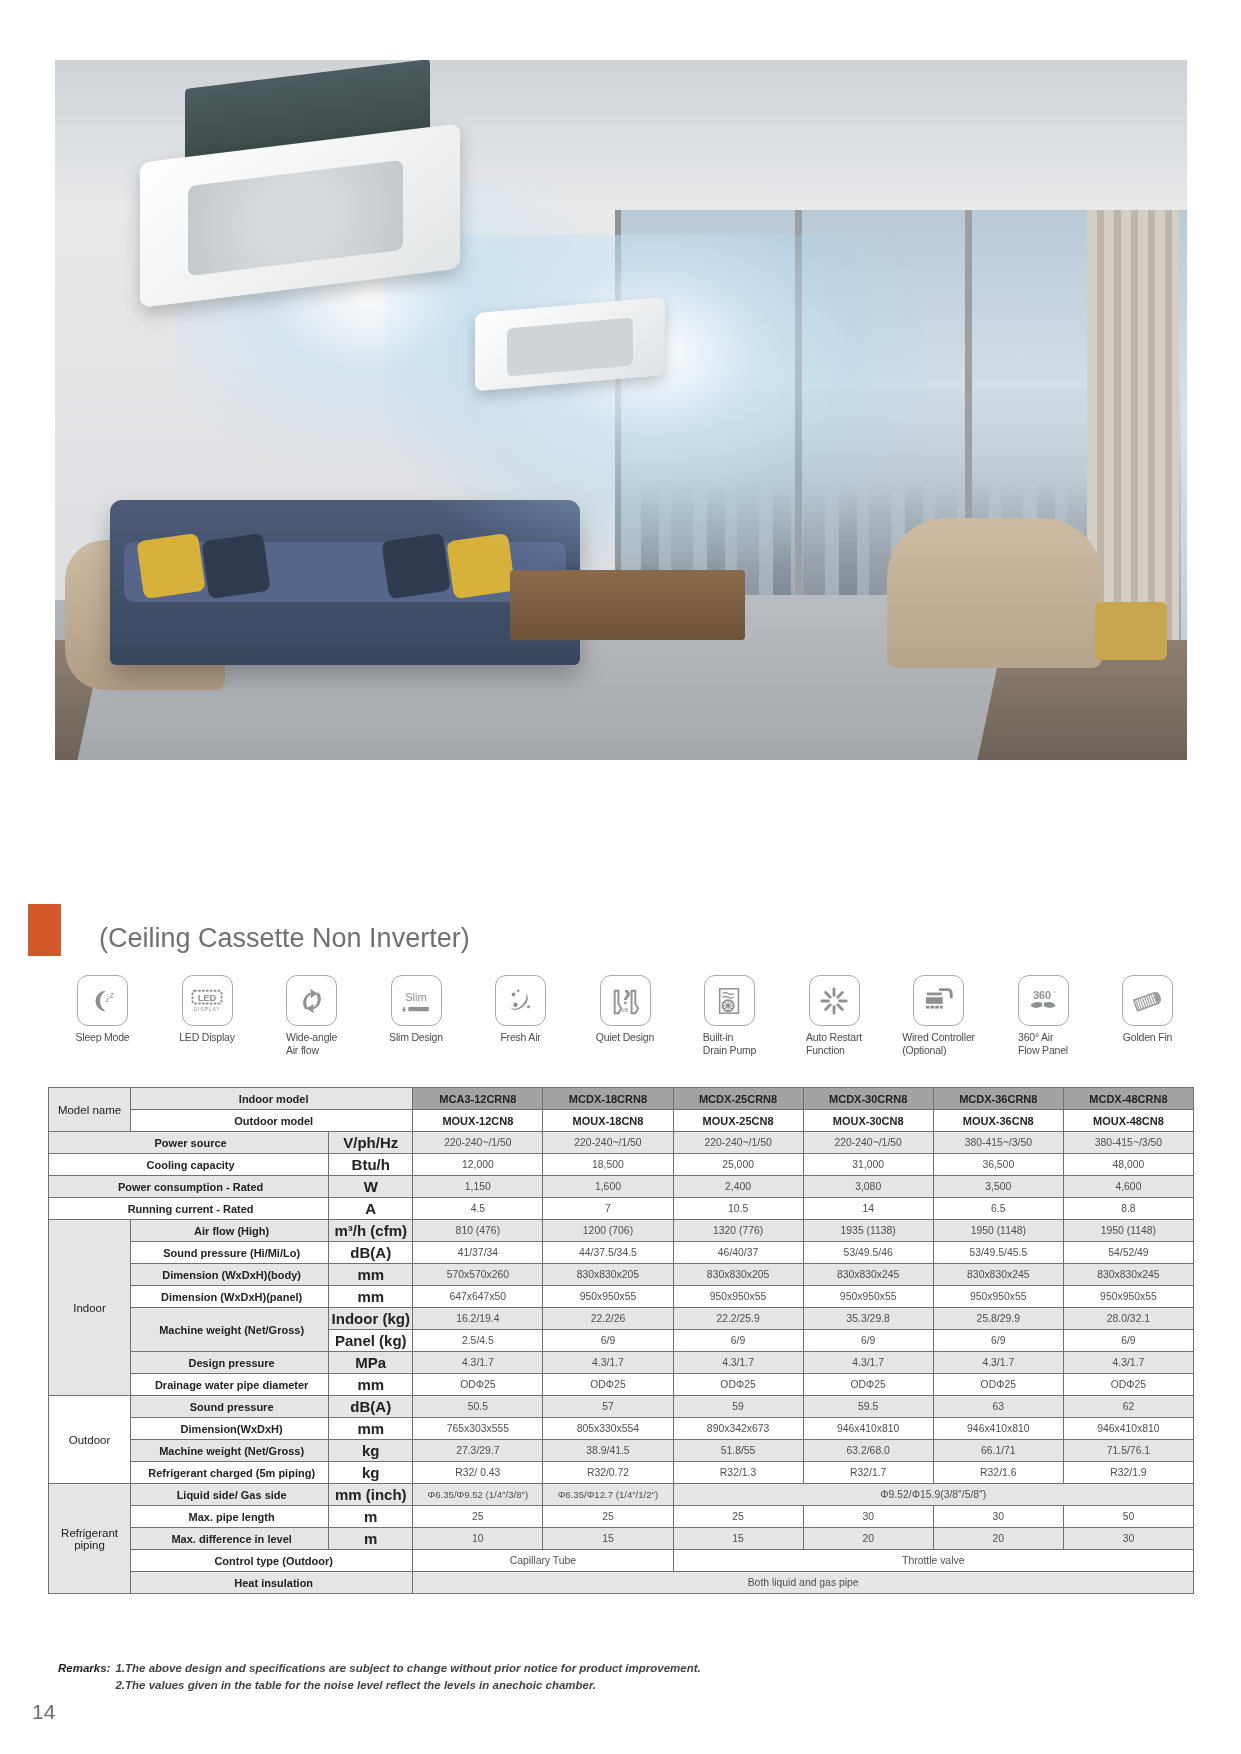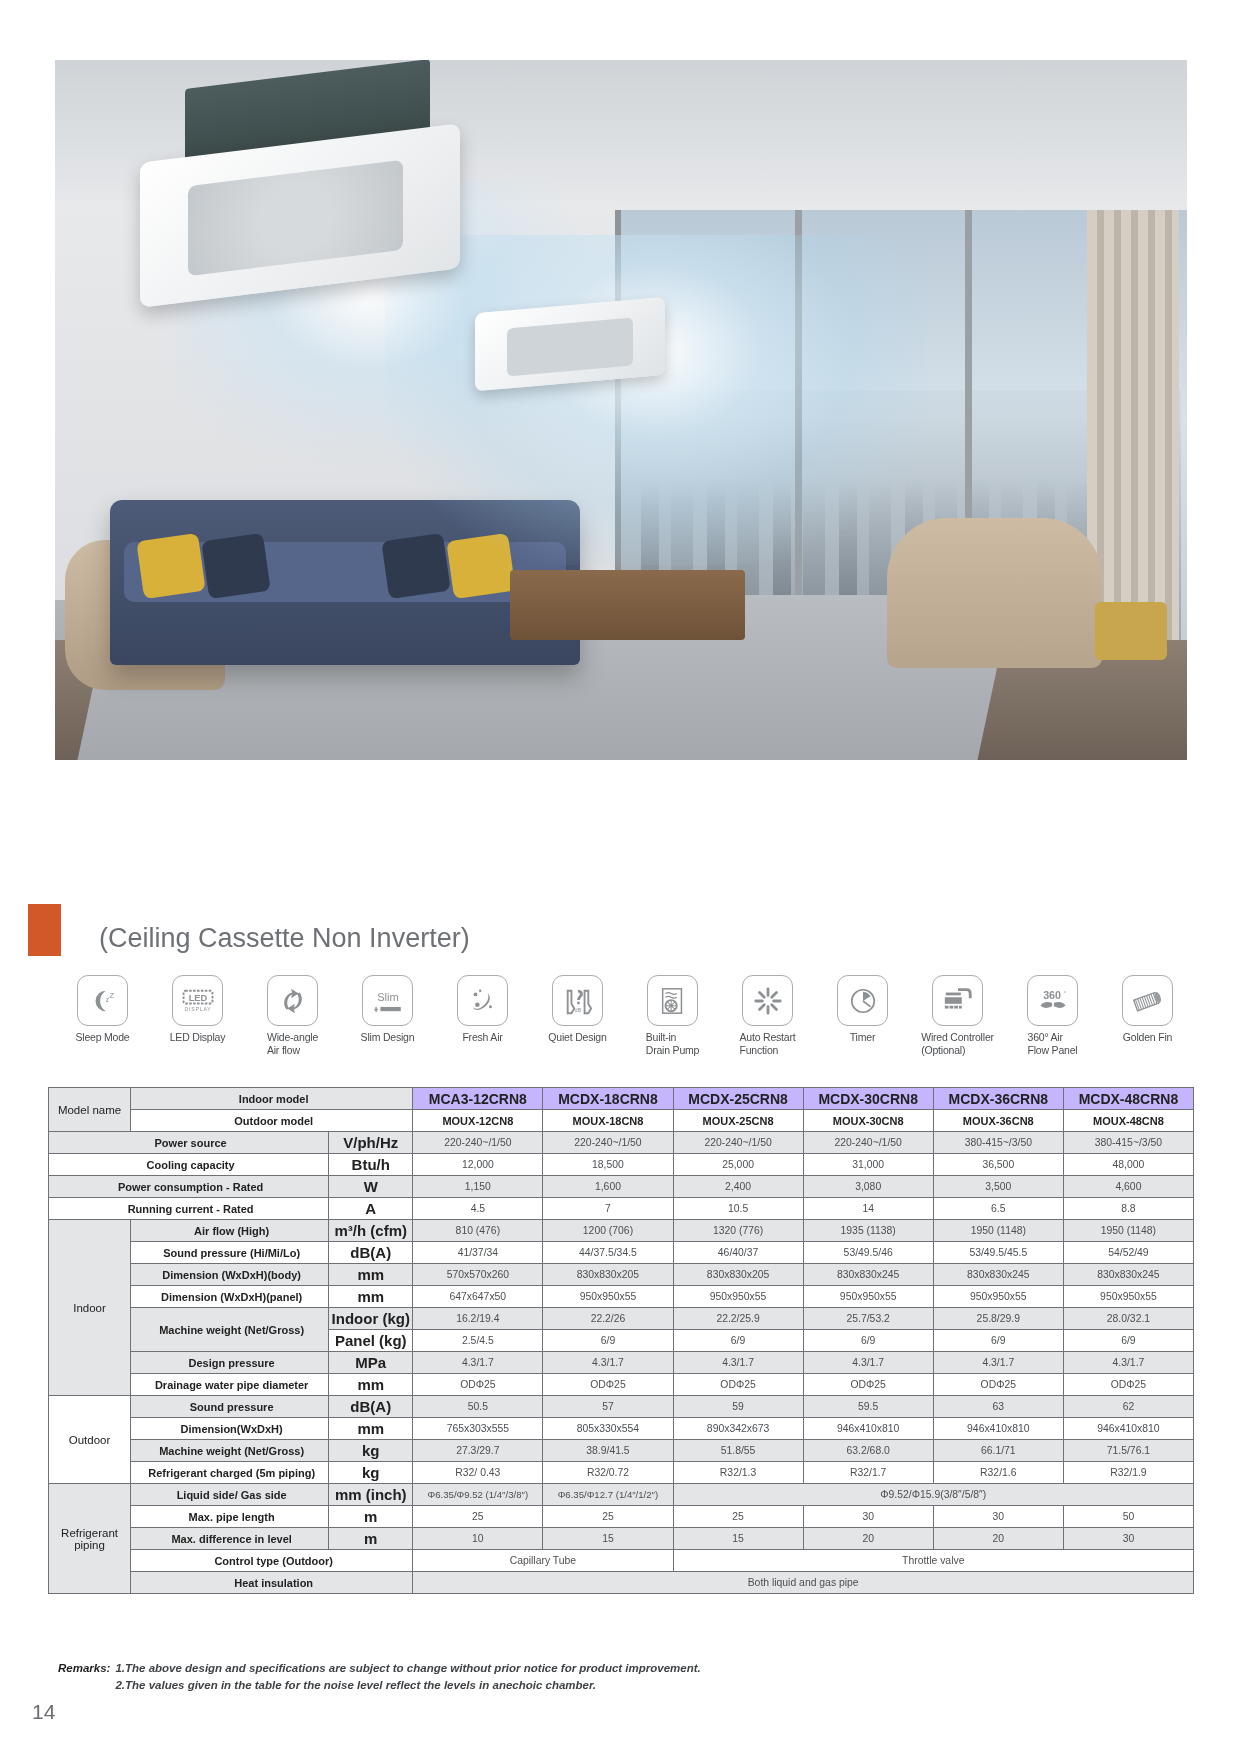--- a/index.html
+++ b/index.html
@@ -205,21 +205,21 @@
     padding-left:6px !important;
     font-size:11px;
   }
   .ctr-b{font-weight:bold;color:#222;font-size:15px;}
   .grp{
     font-weight:normal;color:#222;font-size:11.5px;background:#e4e5e7;
     text-align:center !important;
     margin-left:16px;
   }
   .shade{background:#e4e5e7;}
-  .hdr{background:#c4b5fd;font-weight:bold;color:#222;font-size:14px;}
+  .hdr{background:#a3a3a3;font-weight:bold;color:#222;font-size:11px;}
   .hdr-w{background:#ffffff;font-weight:bold;color:#222;font-size:11px;}
   .thick-top td{border-top:2px solid #3a3d40;}
   .thick-bot td{border-bottom:2px solid #3a3d40;}
 
   
   .remarks{
     position:absolute;left:58px;top:1660px;width:1100px;
     font-size:11.5px;font-style:italic;color:#3f4245;line-height:1.5;
   }
   .remarks b{font-style:italic;color:#1d1f21;}
@@ -360,30 +360,20 @@
       <svg width="30" height="30" viewBox="0 0 32 32">
           <g stroke="#8e9194" stroke-width="3" stroke-linecap="round">
             <path d="M16 3v7M16 22v7M3 16h7M22 16h7M7 7l5 5M20 20l5 5M25 7l-5 5M12 20l-5 5"></path>
           </g>
         </svg>
     </div>
     <div class="cap" style="white-space:pre-line">Auto Restart
 Function</div>
   </div>
 
-  <div class="feat">
-    <div class="box">
-      <svg width="30" height="30" viewBox="0 0 32 32">
-          <circle cx="16" cy="16" r="12" fill="none" stroke="#8e9194" stroke-width="1.8"></circle>
-          <path d="M16 16 L16 6 A10 10 0 0 1 24 11 Z" fill="#8e9194"></path>
-          <path d="M16 16l8 6" stroke="#8e9194" stroke-width="1.8"></path>
-        </svg>
-    </div>
-    <div class="cap">Timer</div>
-  </div>
 
   <div class="feat">
     <div class="box">
       <svg width="32" height="30" viewBox="0 0 34 30">
           <path d="M17 3h9q4 0 4 4v5" stroke="#8e9194" stroke-width="3" fill="none"></path>
           <rect x="4" y="6" width="16" height="3" fill="#8e9194"></rect>
           <rect x="3" y="11" width="18" height="7" fill="#8e9194"></rect>
           <g fill="#8e9194">
             <rect x="3" y="20" width="4" height="3"></rect>
             <rect x="8" y="20" width="4" height="3"></rect>
@@ -542,21 +532,21 @@
     <td>950x950x55</td>
     <td>950x950x55</td>
     <td>950x950x55</td>
   </tr>
   <tr class="shade">
     <td class="lbl shade" rowspan="2">Machine weight (Net/Gross)</td>
     <td class="ctr-b">Indoor (kg)</td>
     <td>16.2/19.4</td>
     <td>22.2/26</td>
     <td>22.2/25.9</td>
-    <td>25.7/53.2</td>
+    <td>35.3/29.8</td>
     <td>25.8/29.9</td>
     <td>28.0/32.1</td>
   </tr>
   <tr>
     <td class="ctr-b">Panel (kg)</td>
     <td>2.5/4.5</td>
     <td>6/9</td>
     <td>6/9</td>
     <td>6/9</td>
     <td>6/9</td>

